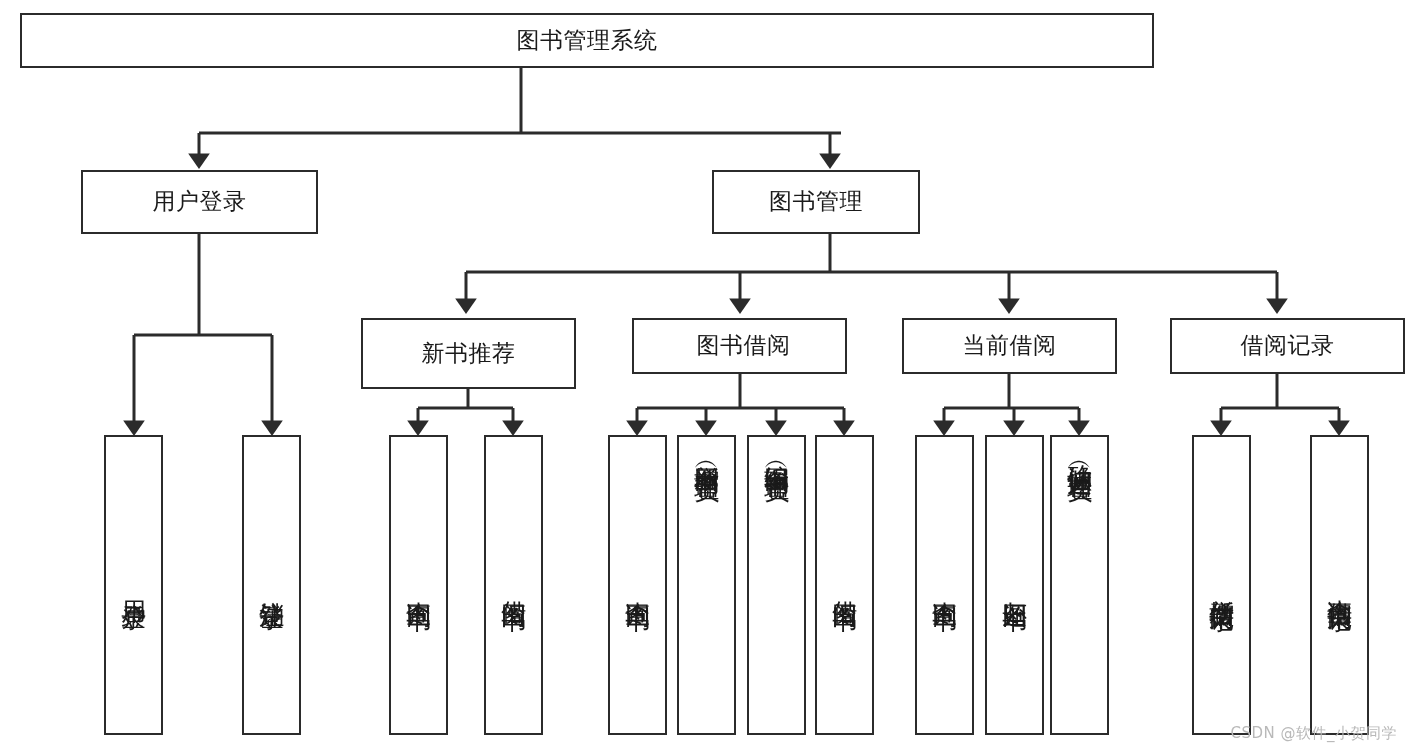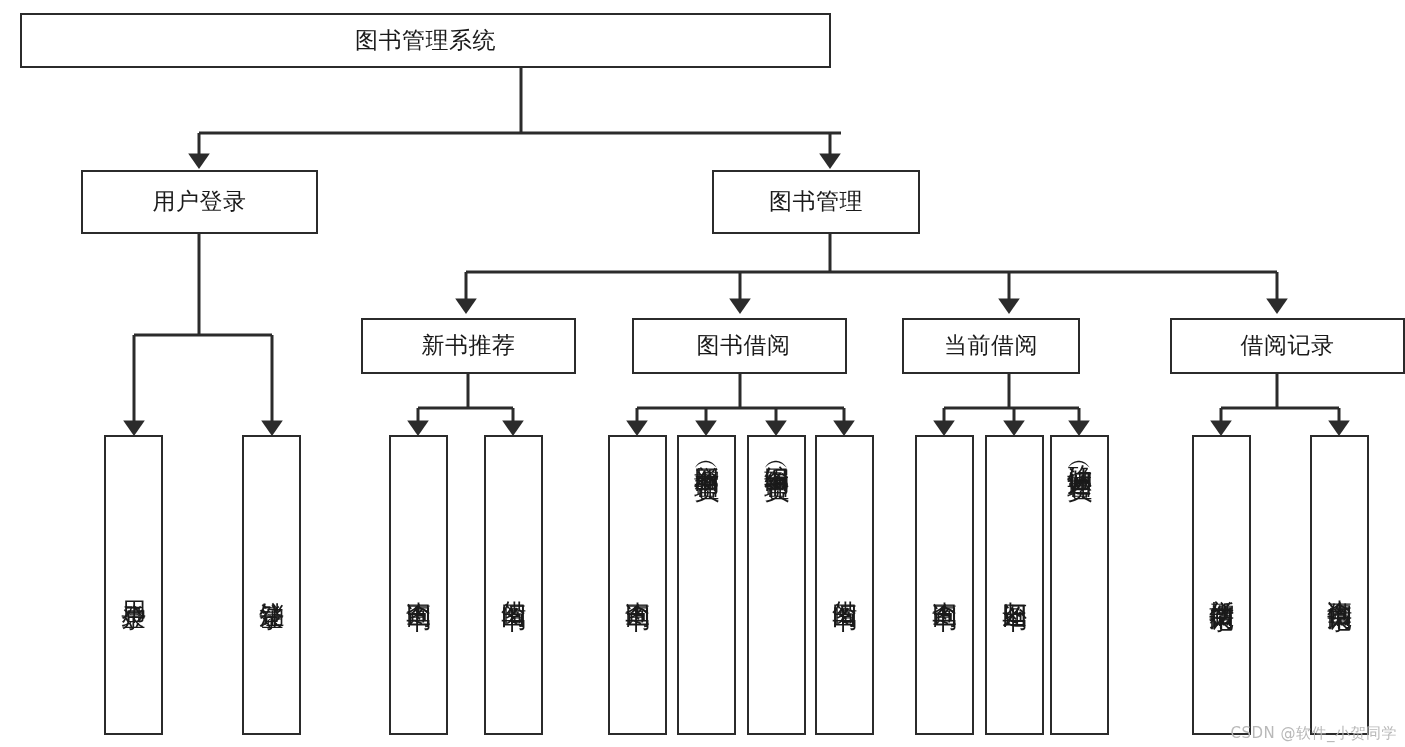--- a/index.html
+++ b/index.html
@@ -121,41 +121,41 @@
       <path d="M1014,408 L1014,427" marker-end="url(#arrow)"></path>
       <path d="M1079,408 L1079,427" marker-end="url(#arrow)"></path>
 
       <path d="M1277,374 L1277,408"></path>
       <path d="M1221,408 L1339,408"></path>
       <path d="M1221,408 L1221,427" marker-end="url(#arrow)"></path>
       <path d="M1339,408 L1339,427" marker-end="url(#arrow)"></path>
     </g>
   </svg>
 
-  <div class="node horizontal" style="left:20px; top:13px; width:811px; height:55px;">
+  <div class="node horizontal" style="left:20px; top:13px; width:1134px; height:55px;">
     <span class="node-label">图书管理系统</span>
   </div>
 
   <div class="node horizontal" style="left:81px; top:170px; width:237px; height:64px;">
     <span class="node-label">用户登录</span>
   </div>
 
   <div class="node horizontal" style="left:712px; top:170px; width:208px; height:64px;">
     <span class="node-label">图书管理</span>
   </div>
 
-  <div class="node horizontal" style="left:361px; top:318px; width:215px; height:56px;">
+  <div class="node horizontal" style="left:361px; top:318px; width:215px; height:71px;">
     <span class="node-label">新书推荐</span>
   </div>
 
   <div class="node horizontal" style="left:632px; top:318px; width:215px; height:56px;padding-left:8px;">
     <span class="node-label">图书借阅</span>
   </div>
 
-  <div class="node horizontal" style="left:902px; top:318px; width:178px; height:56px;">
+  <div class="node horizontal" style="left:902px; top:318px; width:215px; height:56px;">
     <span class="node-label">当前借阅</span>
   </div>
 
   <div class="node horizontal" style="left:1170px; top:318px; width:235px; height:56px;">
     <span class="node-label">借阅记录</span>
   </div>
 
   <div class="node vertical centered" style="left:104px; top:435px; width:59px; height:300px;">
     <span class="node-label">用户登录</span>
   </div>

